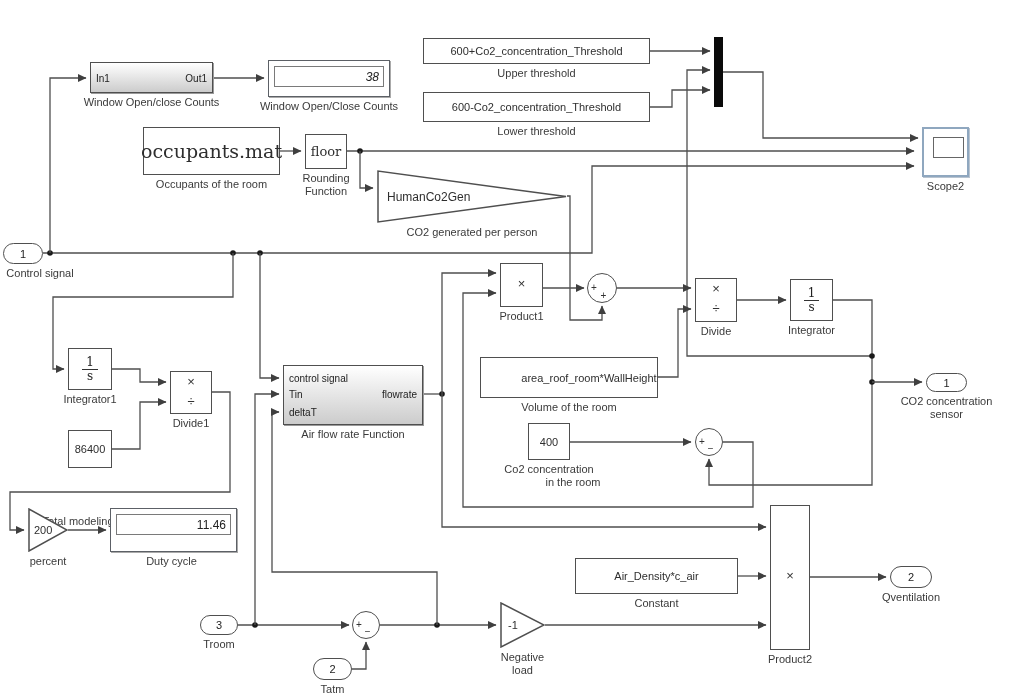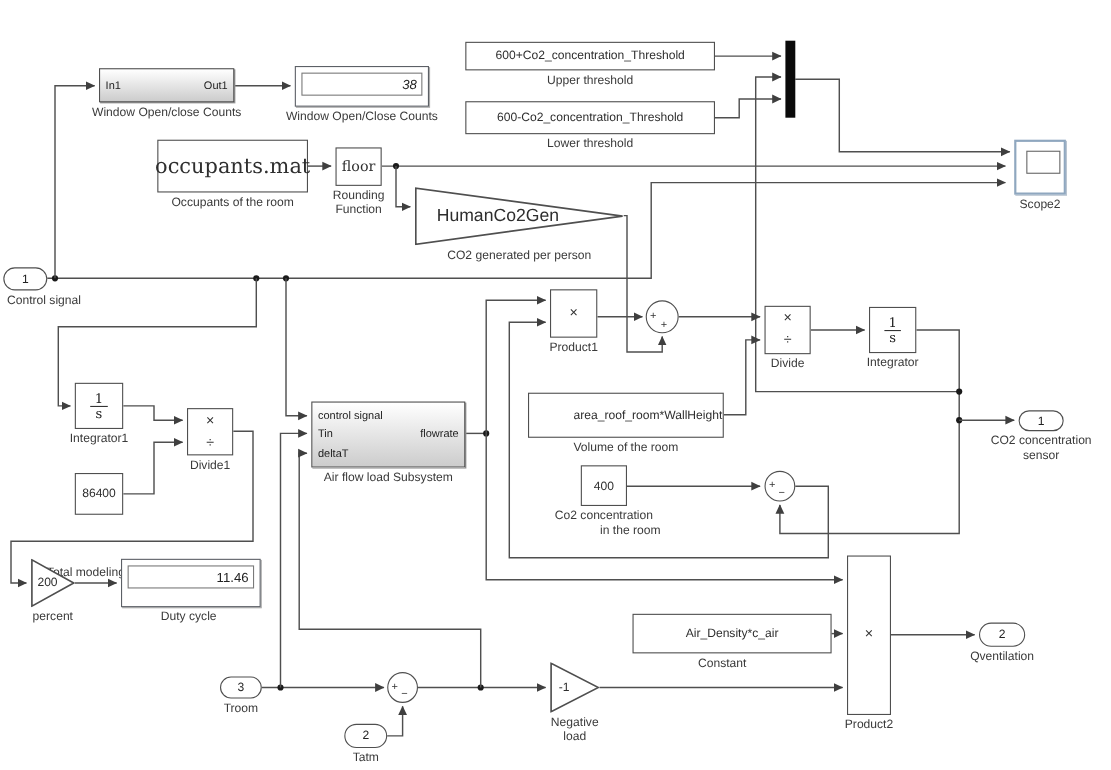--- a/index.html
+++ b/index.html
@@ -104,21 +104,21 @@
     <div class="blabel" style="left: 536.5px; top: 125px;">Lower threshold</div>
     <div class="block serif" style="left: 143px; top: 127px; width: 137px; height: 48px; font-size: 19px;">occupants.mat</div>
     <div class="blabel" style="left: 211.5px; top: 178px;">Occupants of the room</div>
     <div class="block serif" style="left: 305px; top: 134px; width: 42px; height: 35px; font-size: 13px;">floor</div>
     <div class="blabel" style="left: 326px; top: 172px;">Rounding</div>
     <div class="blabel" style="left: 326px; top: 185px;">Function</div>
     <div class="gain" style="left: 377px; top: 170px; width: 190px; height: 53px;">
       <svg width="190" height="53">
         <polygon points="1,1 1,52 189,26.5" fill="#ffffff" stroke="#4f4f4f" stroke-width="1.5"></polygon>
       </svg>
-      <span class="gtext" style="left: 10px; font-size: 16px; margin-left: 10px;">HumanCo2Gen</span>
+      <span class="gtext" style="left: 10px; font-size: 12px;">HumanCo2Gen</span>
     </div>
     <div class="blabel" style="left: 472px; top: 226px;">CO2 generated per person</div>
     <div class="muxb" style="left: 714px; top: 37px; width: 9px; height: 70px;"></div>
     <div class="scope" style="left: 922px; top: 127px; width: 47px; height: 50px;">
       <div class="screen"></div>
     </div>
     <div class="blabel" style="left: 945.5px; top: 180px;">Scope2</div>
     <div class="stadium" style="left: 3px; top: 243px; width: 40px; height: 21px; border-radius: 10.5px;">1</div>
     <div class="blabel" style="left: 40px; top: 267px;">Control signal</div>
     <div class="block" style="left: 68px; top: 348px; width: 44px; height: 42px;">
@@ -145,21 +145,21 @@
     <div class="block display" style="left: 110px; top: 508px; width: 127px; height: 44px;">
       <div class="dinner">11.46</div>
     </div>
     <div class="blabel" style="left: 171.5px; top: 555px;">Duty cycle</div>
     <div class="block subsys" style="left: 283px; top: 365px; width: 140px; height: 60px;">
       <span class="pl l" style="top: 7px;">control signal</span>
       <span class="pl l" style="top: 23px;">Tin</span>
       <span class="pl l" style="top: 41px;">deltaT</span>
       <span class="pl r" style="top: 23px;">flowrate</span>
     </div>
-    <div class="blabel" style="left: 353px; top: 428px;">Air flow load Subsystem</div>
+    <div class="blabel" style="left: 353px; top: 428px;">Air flow rate Function</div>
     <div class="block" style="left: 500px; top: 263px; width: 43px; height: 44px;">
       <span class="sym" style="top: 13px;">×</span>
     </div>
     <div class="blabel" style="left: 521.5px; top: 310px;">Product1</div>
     <div class="sum" style="left: 587px; top: 273px; width: 30px; height: 30px;">
       <span class="sg sg-l">+</span>
       <span class="sg sg-b">+</span>
     </div>
     <div class="block" style="left: 695px; top: 278px; width: 42px; height: 44px;">
       <span class="sym" style="top: 3px;">×</span>
@@ -178,21 +178,21 @@
     <div class="block" style="left: 528px; top: 423px; width: 42px; height: 37px;">400</div>
     <div class="blabel" style="left: 549px; top: 463px;">Co2 concentration</div>
     <div class="blabel" style="left: 549px; top: 476px; padding-left: 48px;">in the room</div>
     <div class="sum" style="left: 695px; top: 428px; width: 28px; height: 28px;">
       <span class="sg sg-l">+</span>
       <span class="sg sg-b">−</span>
     </div>
     <div class="stadium" style="left: 926px; top: 373px; width: 41px; height: 19px; border-radius: 9.5px;">1</div>
     <div class="blabel" style="left: 946.5px; top: 395px;">CO2 concentration</div>
     <div class="blabel" style="left: 946.5px; top: 408px;">sensor</div>
-    <div class="block" style="left: 575px; top: 558px; width: 181px; height: 36px;">Air_Density*c_air</div>
+    <div class="block" style="left: 575px; top: 558px; width: 163px; height: 36px;">Air_Density*c_air</div>
     <div class="blabel" style="left: 656.5px; top: 597px;">Constant</div>
     <div class="block" style="left: 770px; top: 505px; width: 40px; height: 145px;">
       <span class="sym" style="top: 63px;">×</span>
     </div>
     <div class="blabel" style="left: 790px; top: 653px;">Product2</div>
     <div class="stadium" style="left: 890px; top: 566px; width: 42px; height: 22px; border-radius: 11px;">2</div>
     <div class="blabel" style="left: 911px; top: 591px;">Qventilation</div>
     <div class="stadium" style="left: 200px; top: 615px; width: 38px; height: 20px; border-radius: 10px;">3</div>
     <div class="blabel" style="left: 219px; top: 638px;">Troom</div>
     <div class="sum" style="left: 352px; top: 611px; width: 28px; height: 28px;">

